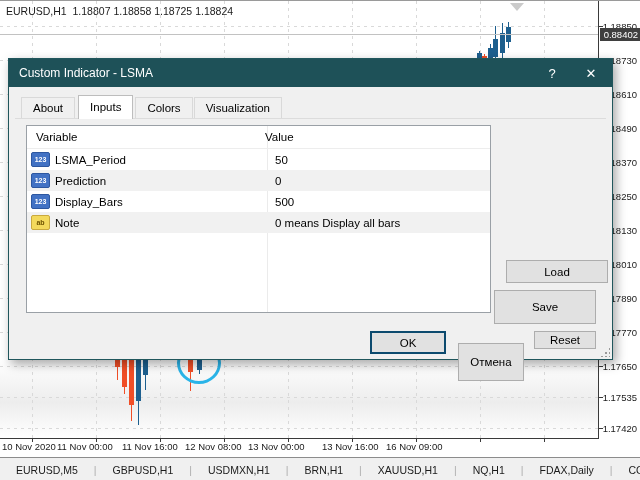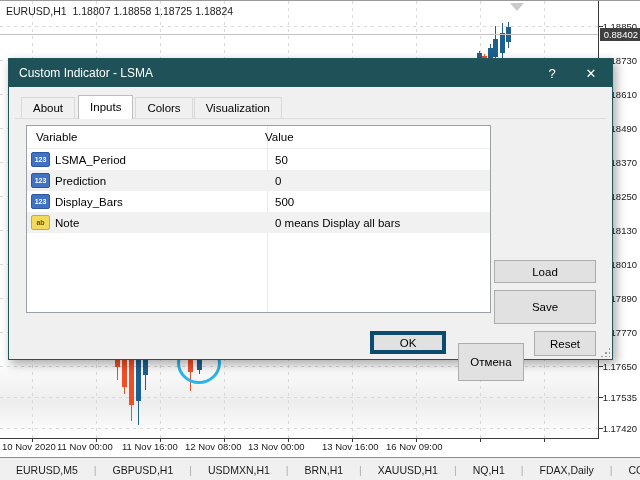--- a/index.html
+++ b/index.html
@@ -52,25 +52,25 @@
   .lv-row{height:21px;display:flex;align-items:center;position:relative;}
   .lv-row.shaded{background:#f1f1f1;}
   .lv-icon{width:17px;height:13px;margin:0 5px 0 4px;border-radius:2px;display:flex;align-items:center;
            justify-content:center;font-size:7px;font-weight:bold;flex:0 0 auto;}
   .icon-123{background:#4272c4;color:#fff;border:1px solid #2d57a0;}
   .icon-ab{background:#f3d95c;color:#6d5200;border:1px solid #c9a93f;}
   .lv-name{width:205px;overflow:hidden;white-space:nowrap;}
   .lv-val{padding-left:7px;white-space:nowrap;margin-left:8px;}
   .btn{position:absolute;background:#e1e1e1;border:1px solid #adadad;box-sizing:border-box;
        display:flex;align-items:center;justify-content:center;font-size:11.5px;cursor:default;}
-  .btn-load{left:485px;top:201px;width:102px;height:23px;}
+  .btn-load{left:497px;top:201px;width:102px;height:23px;}
   .btn-save{left:485px;top:231px;width:102px;height:34px;}
-  .btn-ok{left:361px;top:272px;width:76px;height:23px;border:4px solid #0c4a6e;}
+  .btn-ok{left:361px;top:272px;width:76px;height:23px;border:2px solid #0c4a6e;}
   .btn-cancel{left:449px;top:284px;width:66px;height:38px;}
-  .btn-reset{left:525px;top:272px;width:62px;height:25px;}
+  .btn-reset{left:525px;top:272px;width:62px;height:18px;}
   .grip{position:absolute;right:2px;bottom:2px;width:10px;height:10px;
         background-image:radial-gradient(#9a9a9a 1px,transparent 1.2px);background-size:4px 4px;
         clip-path:polygon(100% 0,100% 100%,0 100%);}
   
   .bottom-bar{position:absolute;left:0;top:456px;width:640px;height:24px;background:#f0f0f0;
               border-top:1px solid #8c8c8c;display:flex;align-items:center;font-size:10.5px;
               color:#1a1a1a;box-sizing:border-box;}
   .bb-tab{padding:0 16px;white-space:nowrap;}
   .bb-sep{color:#adadad;}
   .bb-arrows{margin-left:auto;display:flex;gap:9px;padding-right:7px;font-size:9px;color:#333;}

